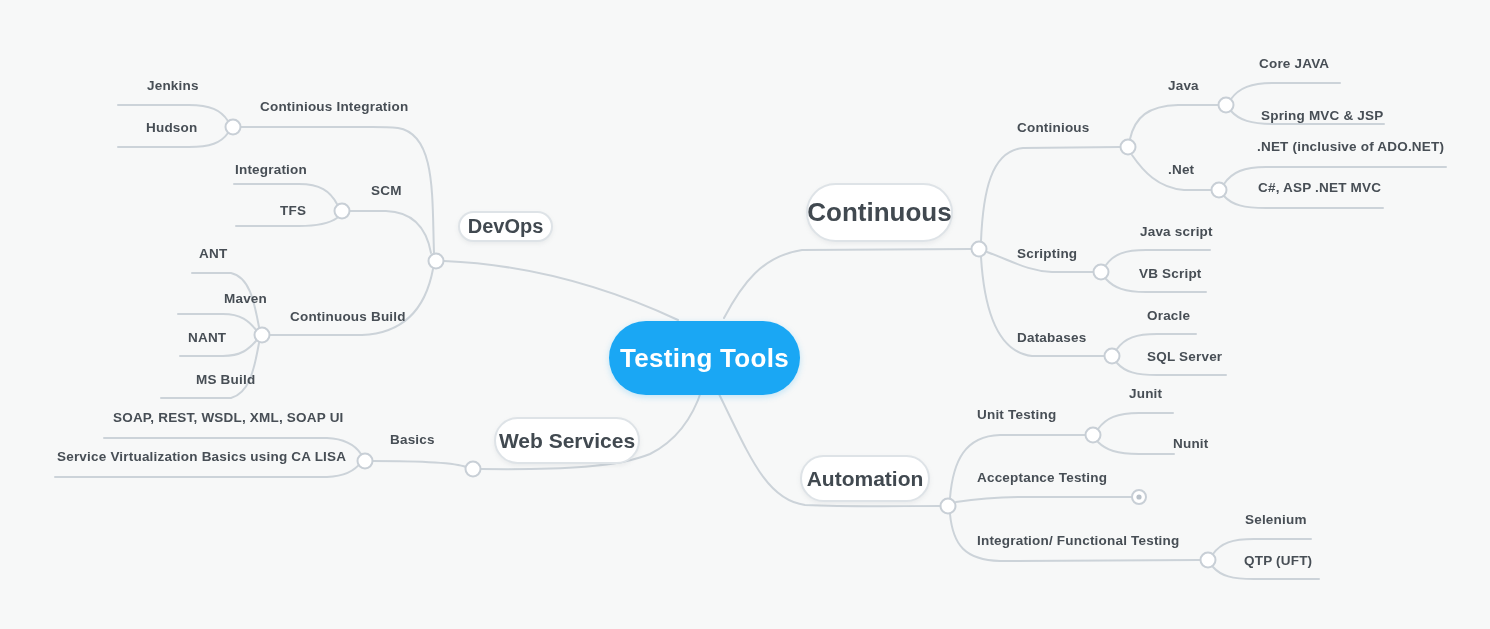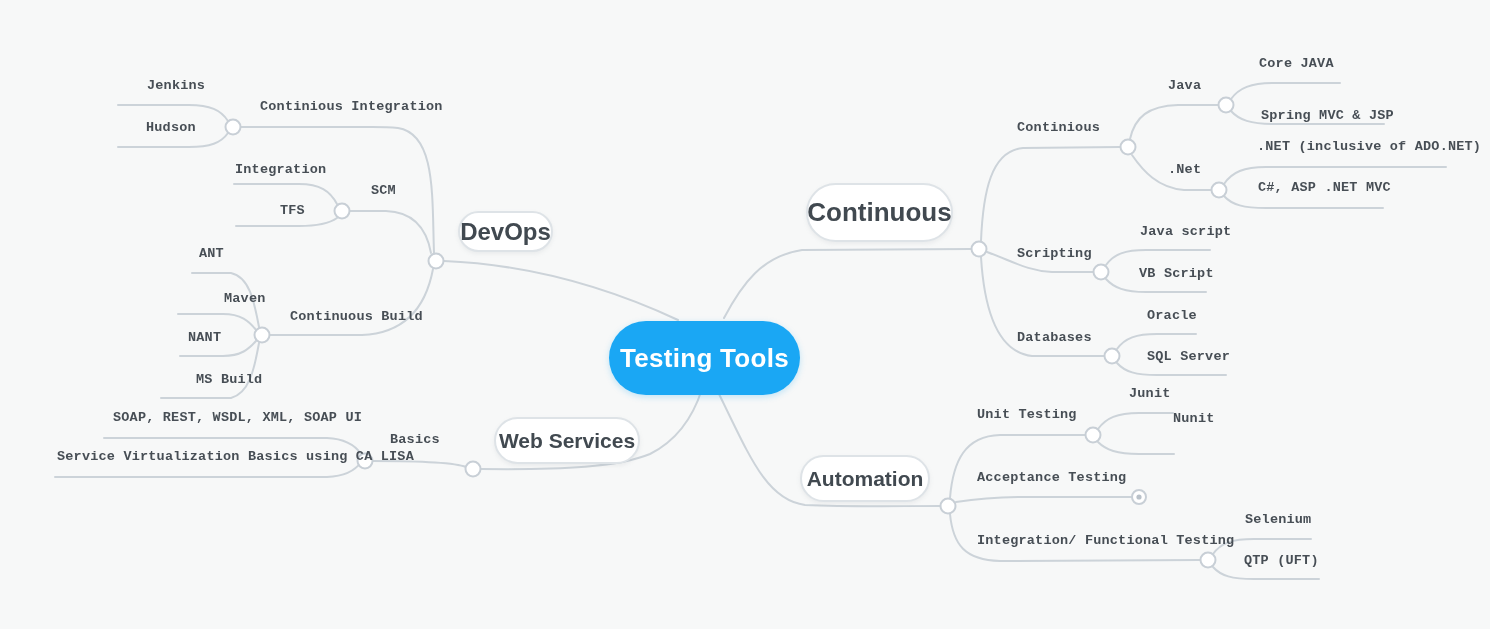--- a/index.html
+++ b/index.html
@@ -7,21 +7,21 @@
     position:relative;width:1490px;height:629px;overflow:hidden;
     background:#f7f8f8;
     font-family:"Liberation Sans", sans-serif;
   }
   svg.links{position:absolute;left:0;top:0;width:1490px;height:629px;}
   svg.links path{fill:none;stroke:#ccd3d9;stroke-width:2;stroke-linecap:round;stroke-linejoin:round;}
   svg.links circle.junction{fill:#ffffff;stroke:#c8cfd6;stroke-width:2;}
   svg.links circle.dot{fill:#b9c1c9;stroke:none;}
   .label{
     position:absolute;white-space:nowrap;
-    font-size:13.5px;font-weight:700;color:#474e55;letter-spacing:.2px;font-family:Liberation Mono, monospace;
+    font-size:13.5px;font-weight:700;color:#474e55;letter-spacing:.2px;
   }
   .pill{
     position:absolute;display:flex;align-items:center;justify-content:center;
     background:#ffffff;border:2px solid #dee3e7;border-radius:999px;
     color:#414950;font-weight:700;white-space:nowrap;
     box-shadow:0 2px 4px rgba(140,150,160,.12);
     box-sizing:border-box;
   }
   .pill.center{
     background:#1aa7f4;border:none;color:#ffffff;font-size:26px;letter-spacing:.3px;
@@ -96,40 +96,40 @@
     <circle class="junction" cx="473" cy="469" r="7.5"></circle>
     <circle class="junction" cx="365" cy="461" r="7.5"></circle>
     <circle class="junction" cx="1139" cy="497" r="7"></circle>
     <circle class="dot" cx="1139" cy="497" r="2.6"></circle>
   </svg>
 
   <div class="pill center" style="left:609px;top:321px;width:191px;height:74px;">Testing Tools</div>
 
   <div class="pill big" style="left:806px;top:183px;width:147px;height:59px;">Continuous</div>
   <div class="pill mid" style="left:800px;top:455px;width:130px;height:47px;">Automation</div>
-  <div class="pill mid" style="left:458px;top:211px;width:95px;height:41px;font-size:24px;">DevOps</div>
+  <div class="pill mid" style="left:458px;top:211px;width:95px;height:31px;font-size:20px;">DevOps</div>
   <div class="pill mid" style="left:494px;top:417px;width:146px;height:47px;">Web Services</div>
 
   <div class="label" style="left:1017px;top:120px;">Continious</div>
   <div class="label" style="left:1168px;top:78px;">Java</div>
   <div class="label" style="left:1259px;top:56px;">Core JAVA</div>
   <div class="label" style="left:1261px;top:108px;">Spring MVC &amp; JSP</div>
   <div class="label" style="left:1168px;top:162px;">.Net</div>
   <div class="label" style="left:1257px;top:139px;">.NET (inclusive of ADO.NET)</div>
   <div class="label" style="left:1258px;top:180px;">C#, ASP .NET MVC</div>
   <div class="label" style="left:1017px;top:246px;">Scripting</div>
   <div class="label" style="left:1140px;top:224px;">Java script</div>
   <div class="label" style="left:1139px;top:266px;">VB Script</div>
   <div class="label" style="left:1017px;top:330px;">Databases</div>
   <div class="label" style="left:1147px;top:308px;">Oracle</div>
   <div class="label" style="left:1147px;top:349px;">SQL Server</div>
 
   <div class="label" style="left:977px;top:407px;">Unit Testing</div>
   <div class="label" style="left:1129px;top:386px;">Junit</div>
-  <div class="label" style="left:1128px;top:411px;padding-left:45px;">Nunit</div>
+  <div class="label" style="left:1128px;top:436px;padding-left:45px;">Nunit</div>
   <div class="label" style="left:977px;top:470px;">Acceptance Testing</div>
   <div class="label" style="left:977px;top:533px;">Integration/ Functional Testing</div>
   <div class="label" style="left:1245px;top:512px;">Selenium</div>
   <div class="label" style="left:1244px;top:553px;">QTP (UFT)</div>
 
   <div class="label" style="left:260px;top:99px;">Continious Integration</div>
   <div class="label" style="left:147px;top:78px;">Jenkins</div>
   <div class="label" style="left:146px;top:120px;">Hudson</div>
   <div class="label" style="left:371px;top:183px;">SCM</div>
   <div class="label" style="left:235px;top:162px;">Integration</div>

